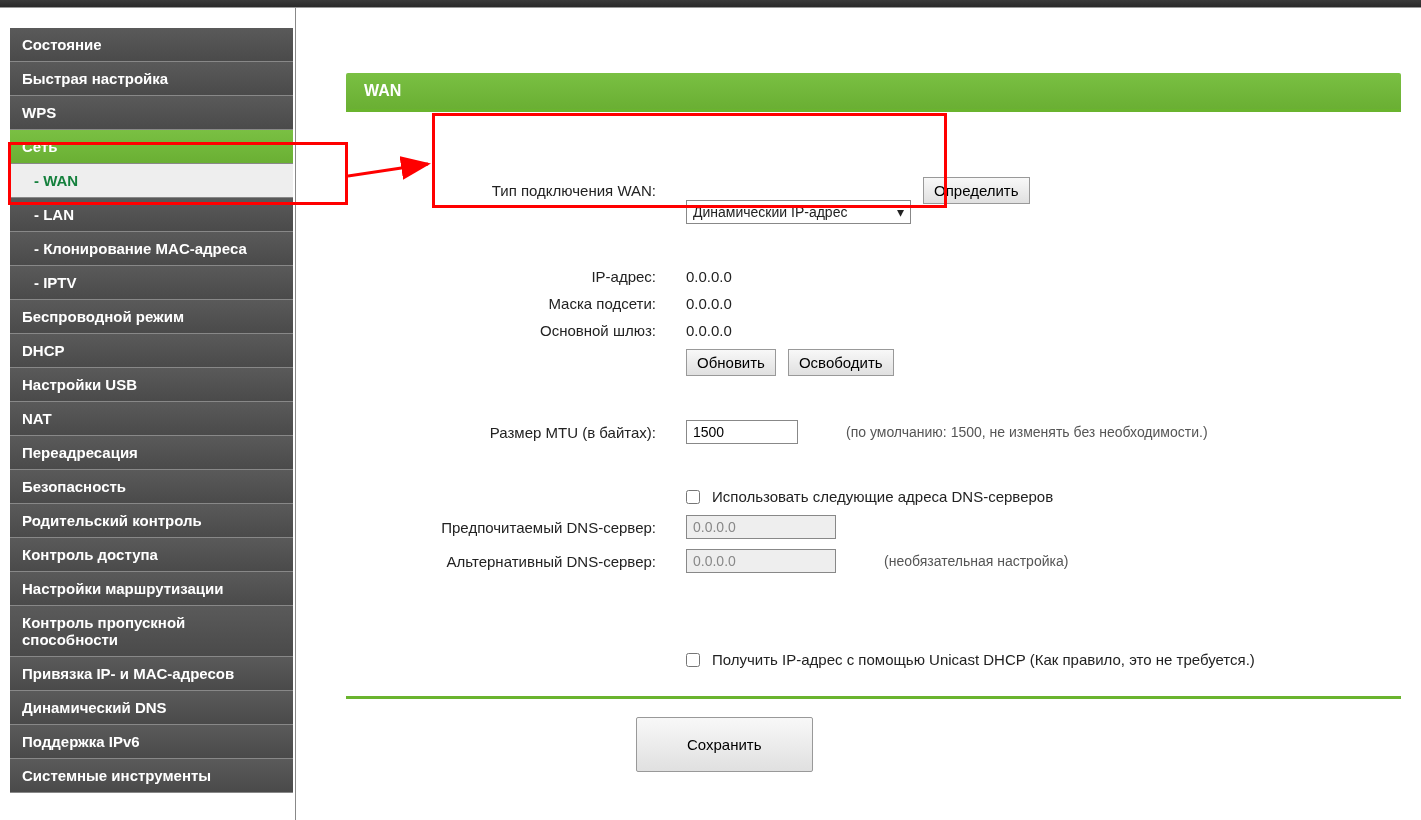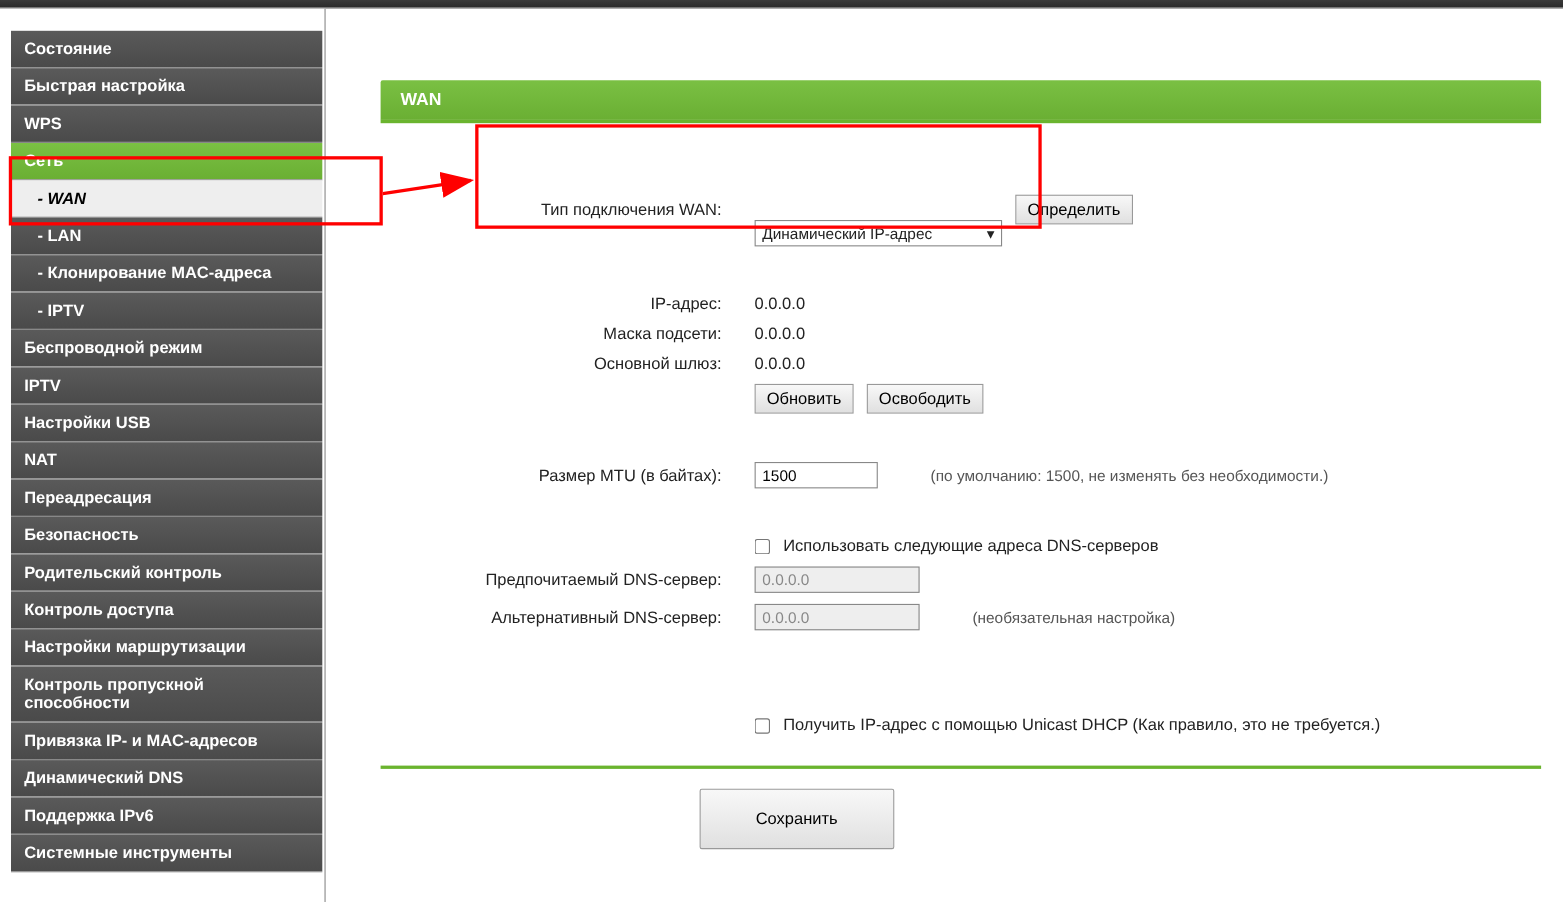--- a/index.html
+++ b/index.html
@@ -41,22 +41,21 @@
 .menu-item.active {
   background: linear-gradient(to bottom, #7ac043 0%, #6aaf33 100%);
   color: #fff;
 }
 .menu-item.sub {
   padding-left: 24px;
   font-weight: bold;
 }
 .menu-item.sub.active-sub {
   background: #eee;
-  color: #000000;
-  font-style: italic;
+  color: #15803d;
 }
 .highlight-box-1 {
   position: absolute;
   left: 8px;
   top: 142px;
   width: 340px;
   height: 63px;
   border: 3px solid #f00;
   pointer-events: none;
   z-index: 10;
@@ -185,21 +184,21 @@
   <div class="sidebar" id="sidebar">
       <div class="menu-item">Состояние</div>
       <div class="menu-item">Быстрая настройка</div>
       <div class="menu-item">WPS</div>
       <div class="menu-item active">Сеть</div>
       <div class="menu-item sub sub active-sub">- WAN</div>
       <div class="menu-item sub">- LAN</div>
       <div class="menu-item sub">- Клонирование MAC-адреса</div>
       <div class="menu-item sub">- IPTV</div>
       <div class="menu-item">Беспроводной режим</div>
-      <div class="menu-item">IPTV</div>
+      <div class="menu-item">DHCP</div>
       <div class="menu-item">Настройки USB</div>
       <div class="menu-item">NAT</div>
       <div class="menu-item">Переадресация</div>
       <div class="menu-item">Безопасность</div>
       <div class="menu-item">Родительский контроль</div>
       <div class="menu-item">Контроль доступа</div>
       <div class="menu-item">Настройки маршрутизации</div>
       <div class="menu-item">Контроль пропускной способности</div>
       <div class="menu-item">Привязка IP- и MAC-адресов</div>
       <div class="menu-item">Динамический DNS</div>

